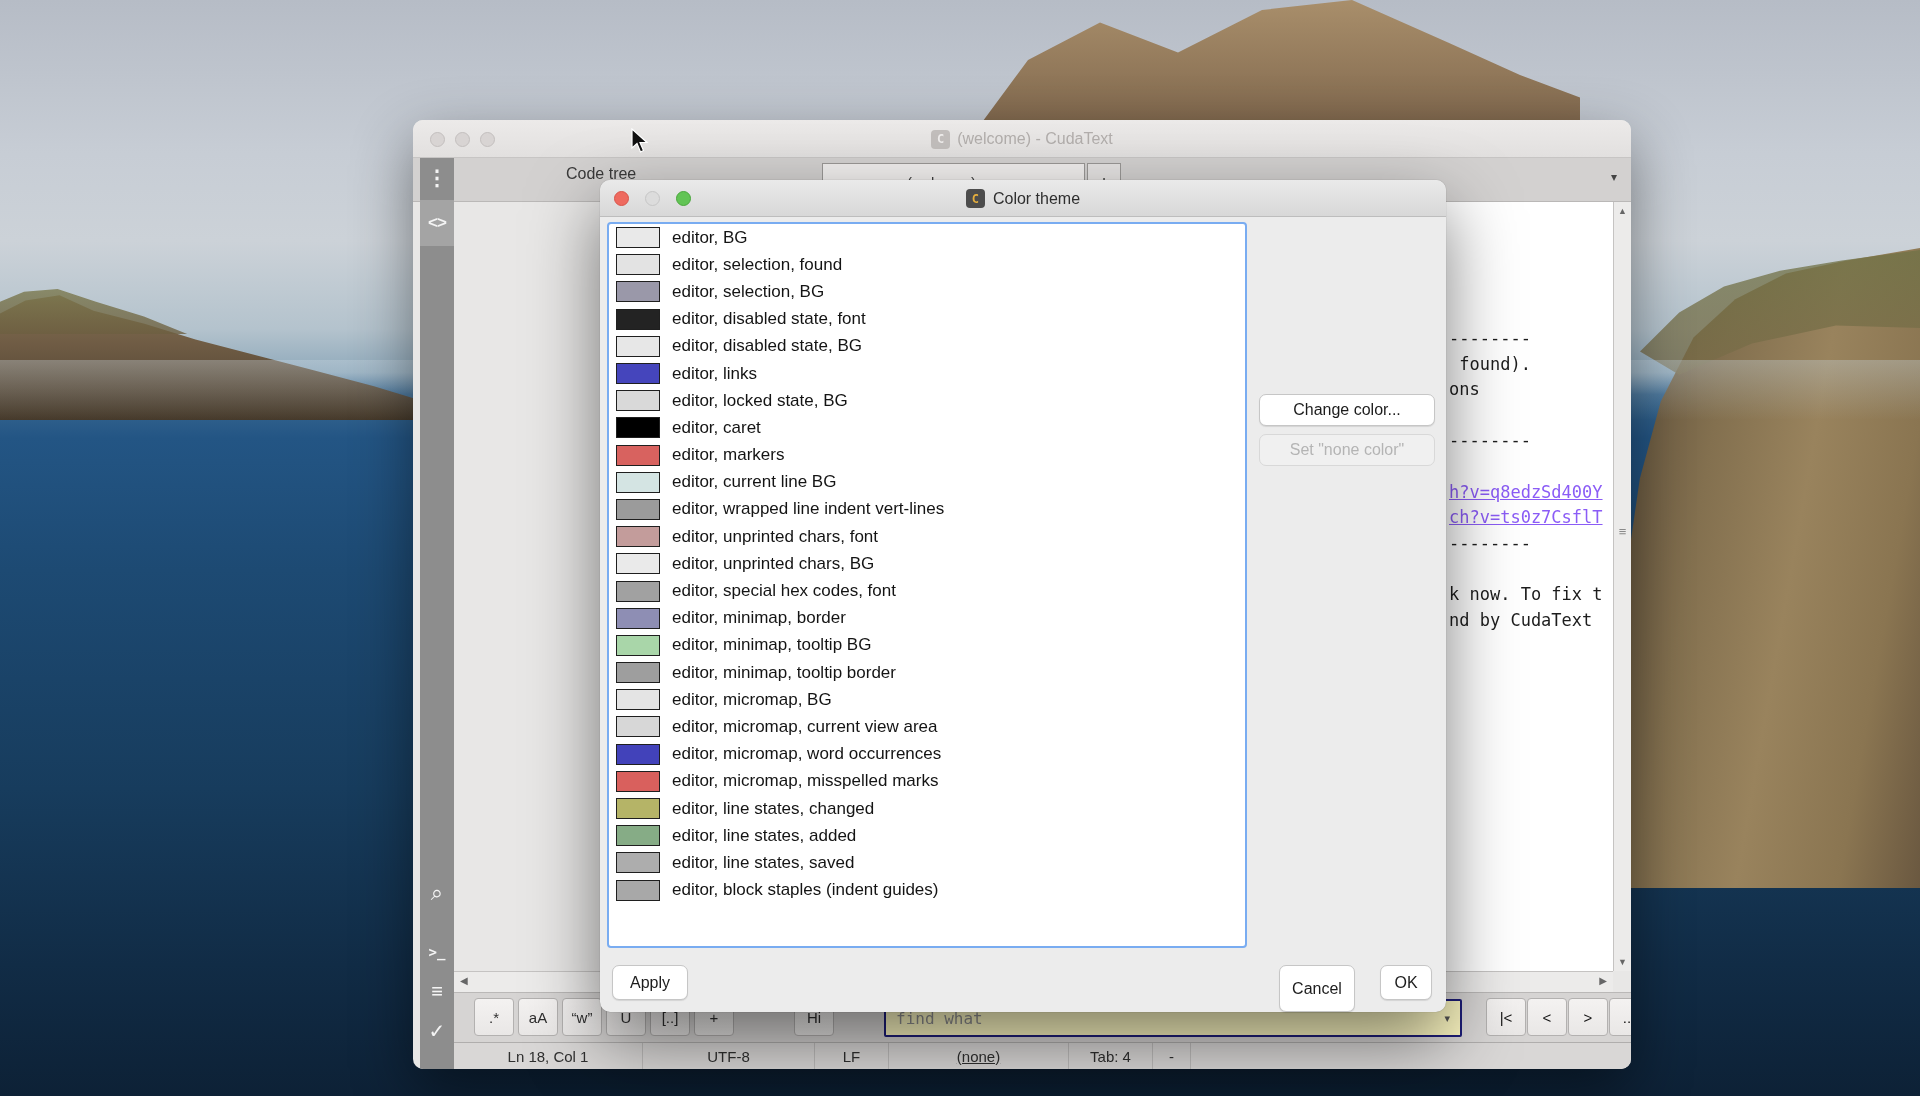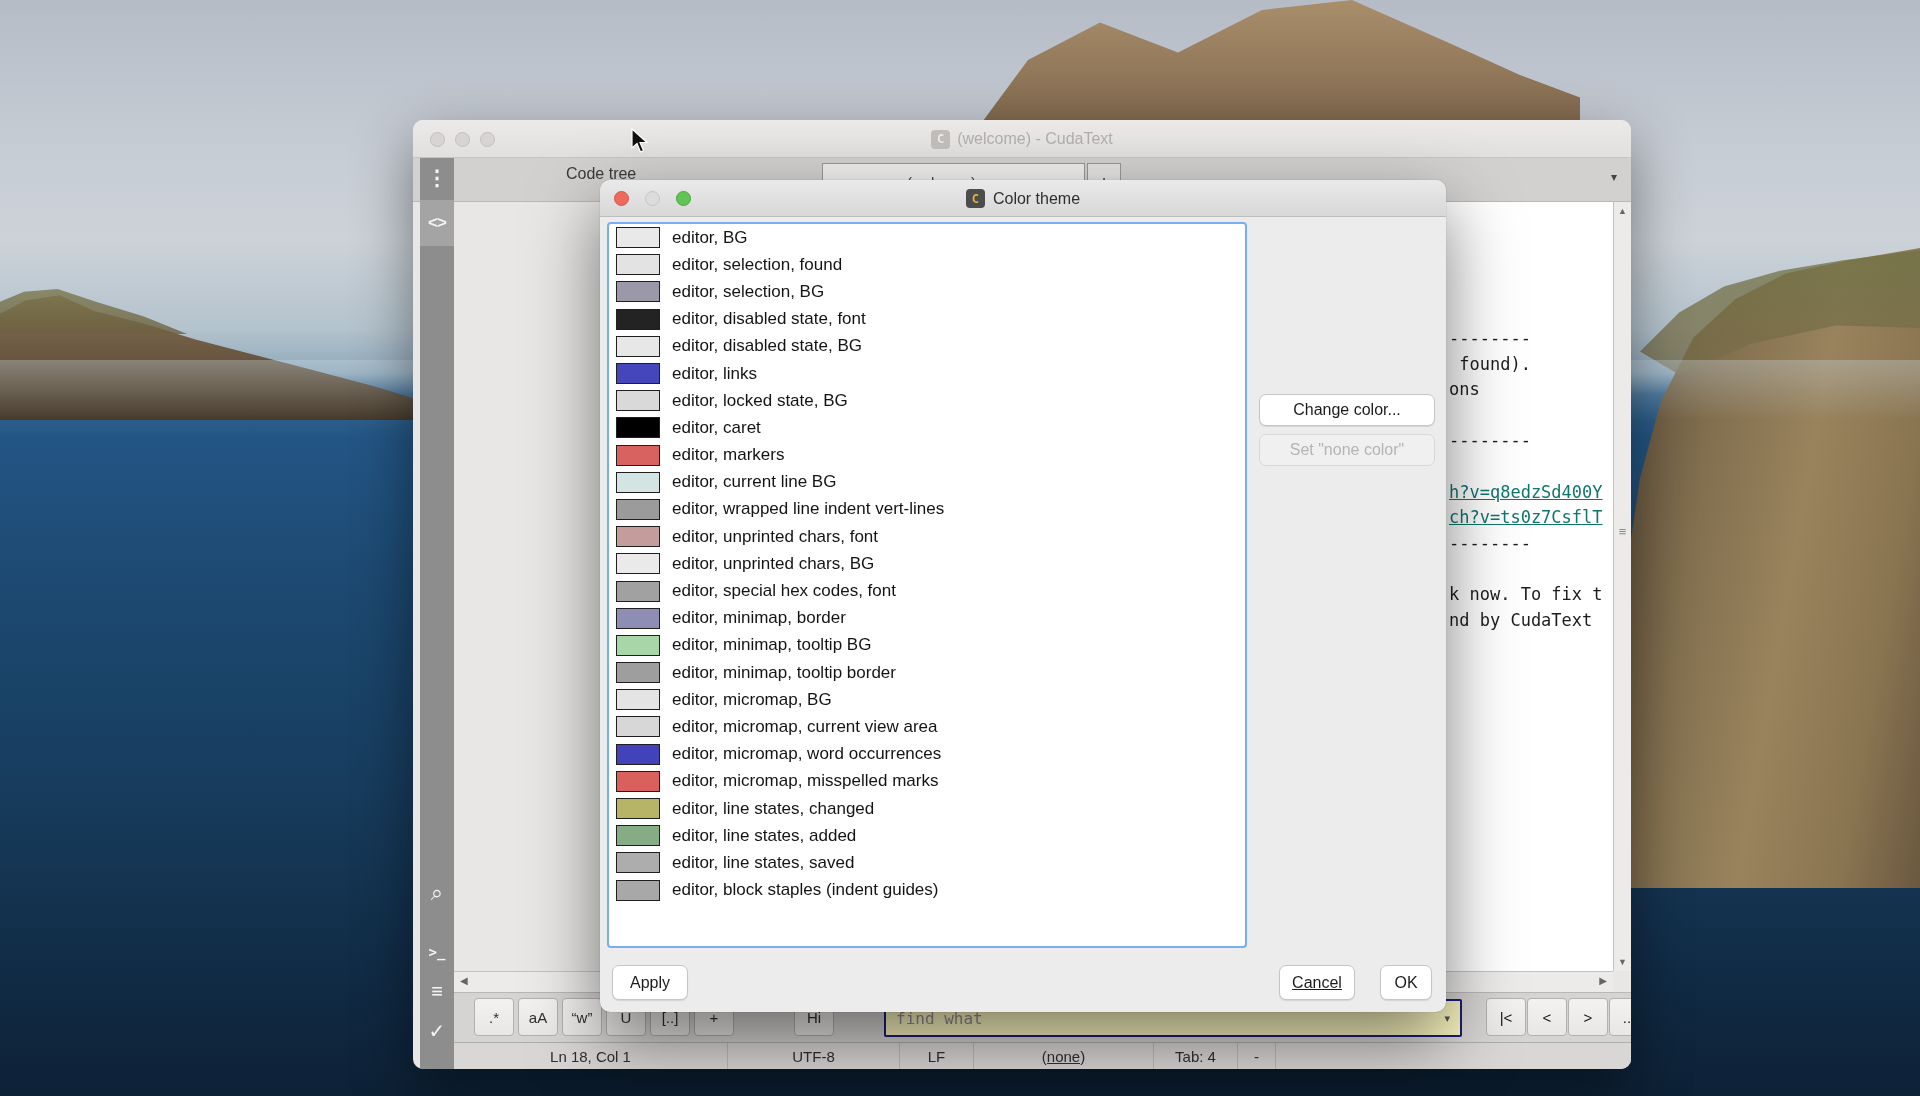--- a/index.html
+++ b/index.html
@@ -60,21 +60,21 @@
   .sb-code { top:42px; height:46px; background:#a4a4a4; font-size:17px; font-weight:bold; letter-spacing:-1px; }
   .sb-search { top:715px; font-size:22px; }
   .sb-console { top:774px; font-size:14px; font-weight:bold; font-family:"DejaVu Sans Mono",monospace; }
   .sb-list { top:813px; font-size:20px; }
   .sb-check { top:853px; font-size:20px; }
 
   .codetree-panel { position:absolute; left:41px; top:82px; width:376px; height:769px; background:#e8e7e6; border-right:1px solid #c2c0bf; }
   .editor { position:absolute; left:417px; top:82px; width:783px; height:769px; background:#ffffff; }
   .elines { position:absolute; left:619px; top:124px; font-family:"DejaVu Sans Mono",monospace;
     font-size:17px; line-height:25.6px; color:#1d1d1d; white-space:pre; }
-  .elines .lnk { color:#0f766e; text-decoration:underline; }
+  .elines .lnk { color:#8b5cf6; text-decoration:underline; }
 
   .vscroll { position:absolute; left:1200px; top:82px; width:18px; height:769px; background:#ecebea; border-left:1px solid #c5c3c2; }
   .vscroll .arr { position:absolute; left:0; width:17px; text-align:center; font-size:9px; color:#666; }
   .vscroll .a-up{ top:4px; } .vscroll .a-dn{ bottom:4px; }
   .vscroll .grip { position:absolute; left:0; top:322px; width:17px; text-align:center; font-size:13px; color:#8a8a8a; }
   .hscroll { position:absolute; left:41px; top:851px; width:1159px; height:21px; background:#ecebea; border-top:1px solid #c5c3c2; }
   .hscroll .arr { position:absolute; top:3px; font-size:10px; color:#666; }
   .hscroll .a-l{ left:6px; } .hscroll .a-r{ right:6px; }
 
   .findbar { position:absolute; left:41px; top:872px; width:1177px; height:50px; background:#d6d4d3; border-top:1px solid #bab8b7; }
@@ -86,21 +86,21 @@
     padding:0 10px; font-family:"DejaVu Sans Mono",monospace; font-size:16px; color:#8f8f8f; }
   .find-input .fi-arrow { margin-left:auto; font-size:11px; color:#555; font-family:"Liberation Sans",sans-serif; }
   .navbtn { position:absolute; top:5px; width:40px; height:38px;
     background:linear-gradient(#f4f2f1,#e9e7e6); border:1px solid #b3b1b0; border-radius:4px;
     display:flex; align-items:center; justify-content:center; font-size:15px; color:#111; }
 
   .statusbar { position:absolute; left:41px; top:922px; width:1177px; height:27px;
     background:#d9d7d6; border-top:1px solid #b0aead; display:flex; }
   .sbcell { height:100%; border-right:1px solid #bdbbba; display:flex; align-items:center;
     justify-content:center; font-size:15px; color:#2f2f2f; }
-  .sbcell:nth-child(1){ width:274px; } .sbcell:nth-child(2){ width:172px; }
+  .sbcell:nth-child(1){ width:189px; } .sbcell:nth-child(2){ width:172px; }
   .sbcell:nth-child(3){ width:74px; }  .sbcell:nth-child(4){ width:180px;text-decoration:underline; }
   .sbcell:nth-child(5){ width:84px; }  .sbcell:nth-child(6){ width:38px; }
 
   
   .dialog { position:absolute; left:600px; top:180px; width:846px; height:832px; z-index:2;
     background:#ececec; border-radius:10px; box-shadow:0 28px 70px rgba(0,0,0,.5), 0 0 1px rgba(0,0,0,.4); }
   .dtitle { position:absolute; left:0; top:0; width:100%; height:37px;
     background:linear-gradient(#eaeaea,#d8d8d8); border-bottom:1px solid #bdbdbd;
     border-radius:10px 10px 0 0; }
   .dtitle .tl{ top:11px; }
@@ -116,21 +116,21 @@
   .lrow.sel { background:#b6d6f9; border-bottom:1px solid #5a4a3a; }
   .sw { width:44px; height:21px; border:1px solid #1f1f1f; margin-left:7px; flex:none; }
   .lbl { margin-left:12px; font-size:17px; color:#141414; white-space:nowrap; }
 
   .btn { position:absolute; background:#ffffff; border:1px solid #c6c6c6; border-radius:7px;
     box-shadow:0 1px 1px rgba(0,0,0,.10); font-size:16px; color:#1c1c1c;
     display:flex; align-items:center; justify-content:center; font-family:"Liberation Sans",sans-serif; }
   .btn-change { left:659px; top:214px; width:176px; height:32px;text-align:center; }
   .btn-none { left:659px; top:254px; width:176px; height:32px; background:#f0f0f0; border-color:#d8d8d8; color:#b4b4b4; box-shadow:none; }
   .btn-apply { left:12px; top:785px; width:76px; height:35px; }
-  .btn-cancel { left:679px; top:785px; width:76px; height:35px;text-decoration:underline; }
+  .btn-cancel { left:679px; top:785px; width:76px; height:47px; }
   .btn-ok { left:780px; top:785px; width:52px; height:35px; }
 
   
   .cursor { position:absolute; left:630px; top:128px; z-index:5; }
 </style>
 </head>
 <body>
 
 <div class="desktop">
   <div class="mtn"></div>

